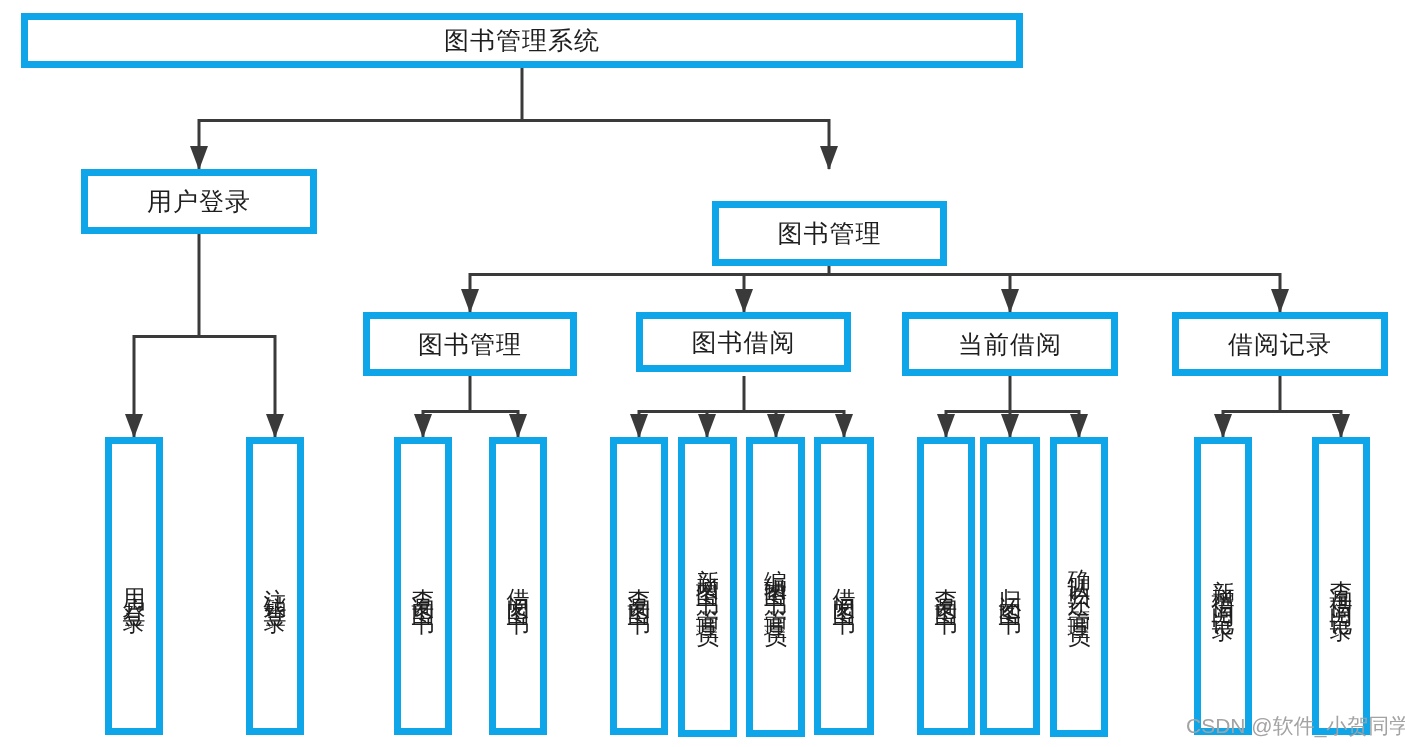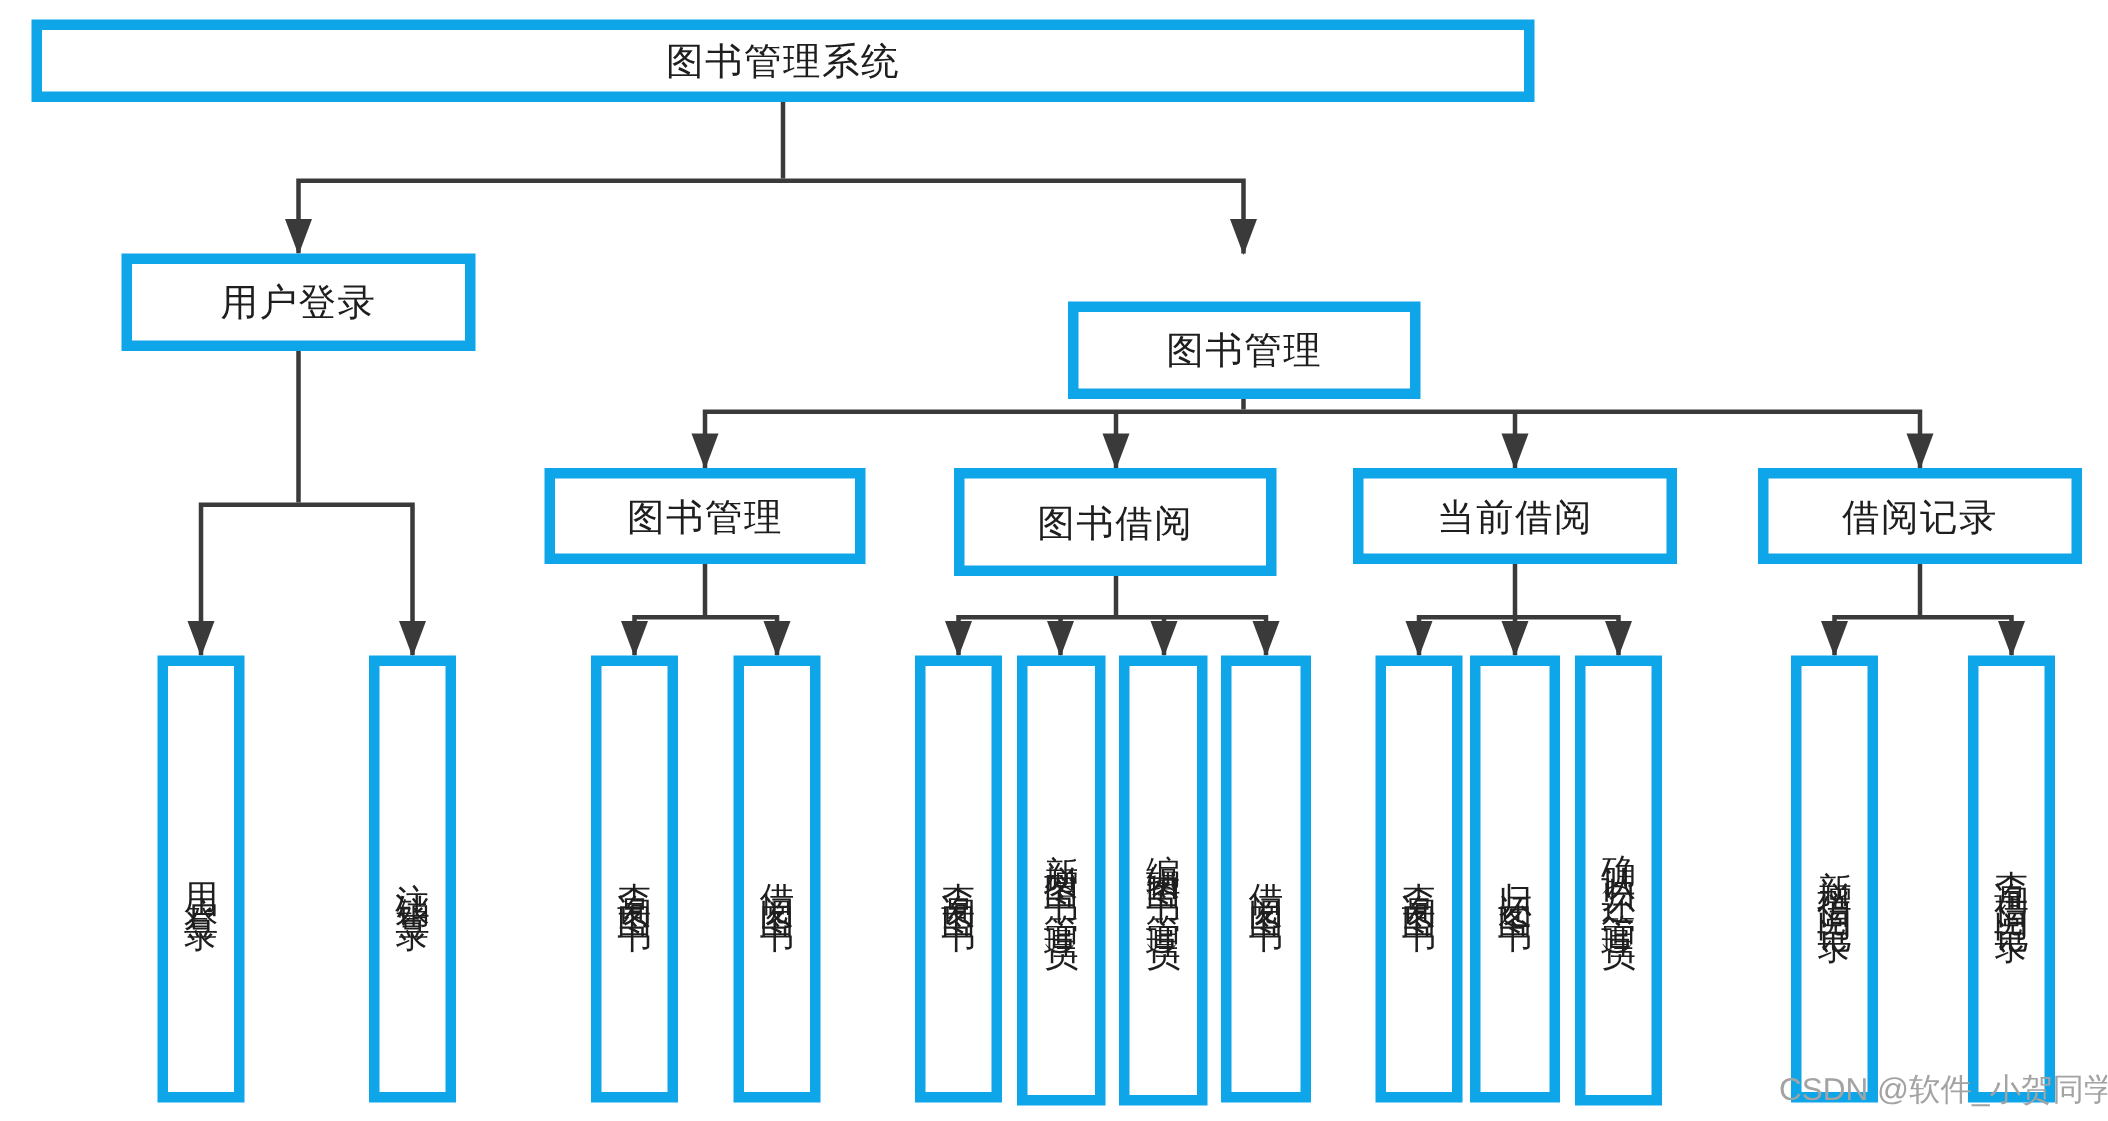--- a/index.html
+++ b/index.html
@@ -93,21 +93,21 @@
       <polygon points="1332,414 1350,414 1341,438"></polygon>
     </g>
   </svg>
 
   <div class="node h" style="left:21px; top:13px; width:1002px; height:55px;">图书管理系统</div>
 
   <div class="node h" style="left:81px; top:169px; width:236px; height:65px;">用户登录</div>
   <div class="node h" style="left:712px; top:169px; width:235px; height:65px;margin-top:32px;">图书管理</div>
 
   <div class="node h" style="left:363px; top:312px; width:214px; height:64px;">图书管理</div>
-  <div class="node h" style="left:636px; top:312px; width:215px; height:72px;">图书借阅</div>
+  <div class="node h" style="left:636px; top:312px; width:215px; height:60px;">图书借阅</div>
   <div class="node h" style="left:902px; top:312px; width:216px; height:64px;">当前借阅</div>
   <div class="node h" style="left:1172px; top:312px; width:216px; height:64px;">借阅记录</div>
 
   <div class="node v" style="left:105px; top:437px; width:58px; height:298px;">用户登录</div>
   <div class="node v" style="left:246px; top:437px; width:58px; height:298px;">注销登录</div>
 
   <div class="node v" style="left:394px; top:437px; width:58px; height:298px;">查询图书</div>
   <div class="node v" style="left:489px; top:437px; width:58px; height:298px;">借阅图书</div>
 
   <div class="node v" style="left:610px; top:437px; width:58px; height:298px;">查询图书</div>

